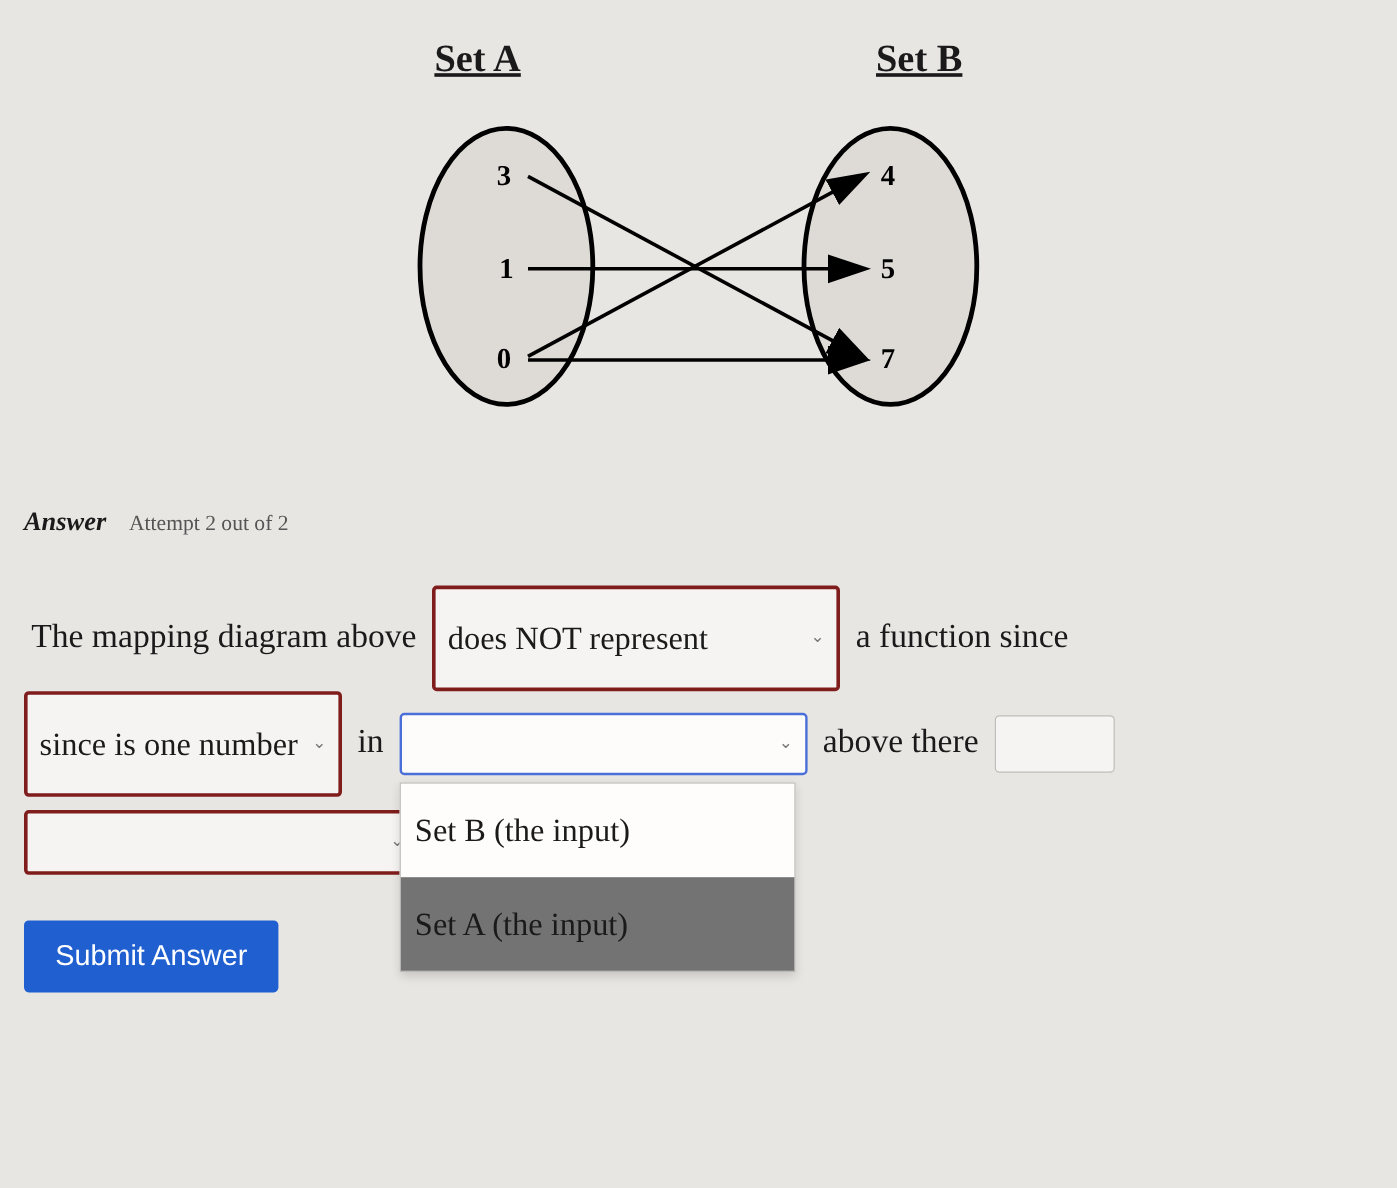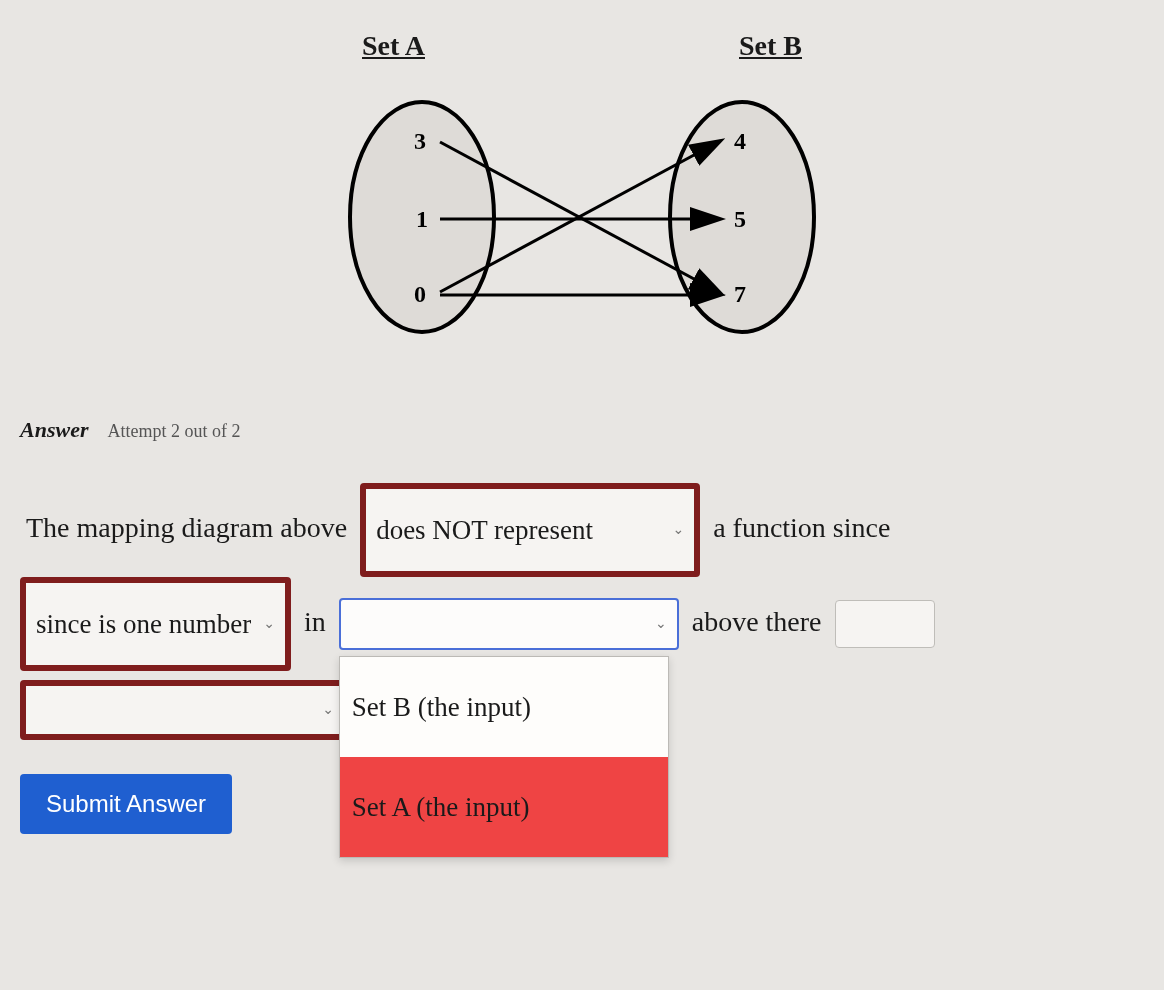--- a/index.html
+++ b/index.html
@@ -18,21 +18,21 @@
     position: relative;
   }
   .set-labels {
     display: flex;
     justify-content: space-between;
     width: 500px;
     margin: 0 auto 15px auto;
     padding: 0 30px;
   }
   .set-label {
-    font-size: 28px;
+    font-size: 32px;
     font-weight: bold;
     text-decoration: underline;
   }
   .diagram-svg {
     display: block;
     margin: 0 auto;
   }
   .answer-row {
     margin: 60px 0 40px 0;
   }
@@ -54,21 +54,21 @@
     margin-top: 30px;
   }
   .sentence .txt {
     margin: 16px 6px;
   }
   .dropdown {
     display: inline-flex;
     align-items: center;
     justify-content: space-between;
     background: #f6f4f2;
-    border: 6px solid #7f1d1d;
+    border: 3px solid #7f1d1d;
     border-radius: 4px;
     padding: 6px 10px;
     font-size: 27px;
     font-family: Georgia, serif;
     color: #1a1a1a;
     vertical-align: middle;
     min-height: 48px;
   }
   .dropdown.focused {
     border: 2px solid #4a6fd8;
@@ -99,25 +99,25 @@
     position: absolute;
     background: #fefdfb;
     border: 1px solid #bcbab6;
     box-shadow: 0 3px 8px rgba(0,0,0,0.15);
     font-size: 27px;
     font-family: Georgia, serif;
     width: 330px;
     z-index: 10;
   }
   .dropdown-menu .option {
-    padding: 15px 12px;
+    padding: 4px 12px;
     cursor: pointer;
   }
   .dropdown-menu .option.highlight {
-    background: #ef4444;
+    background: #737373;
   }
   .submit-btn {
     display: inline-block;
     background: #1f5fd0;
     color: #fff;
     font-family: Arial, sans-serif;
     font-size: 24px;
     padding: 16px 26px;
     border: none;
     border-radius: 4px;

